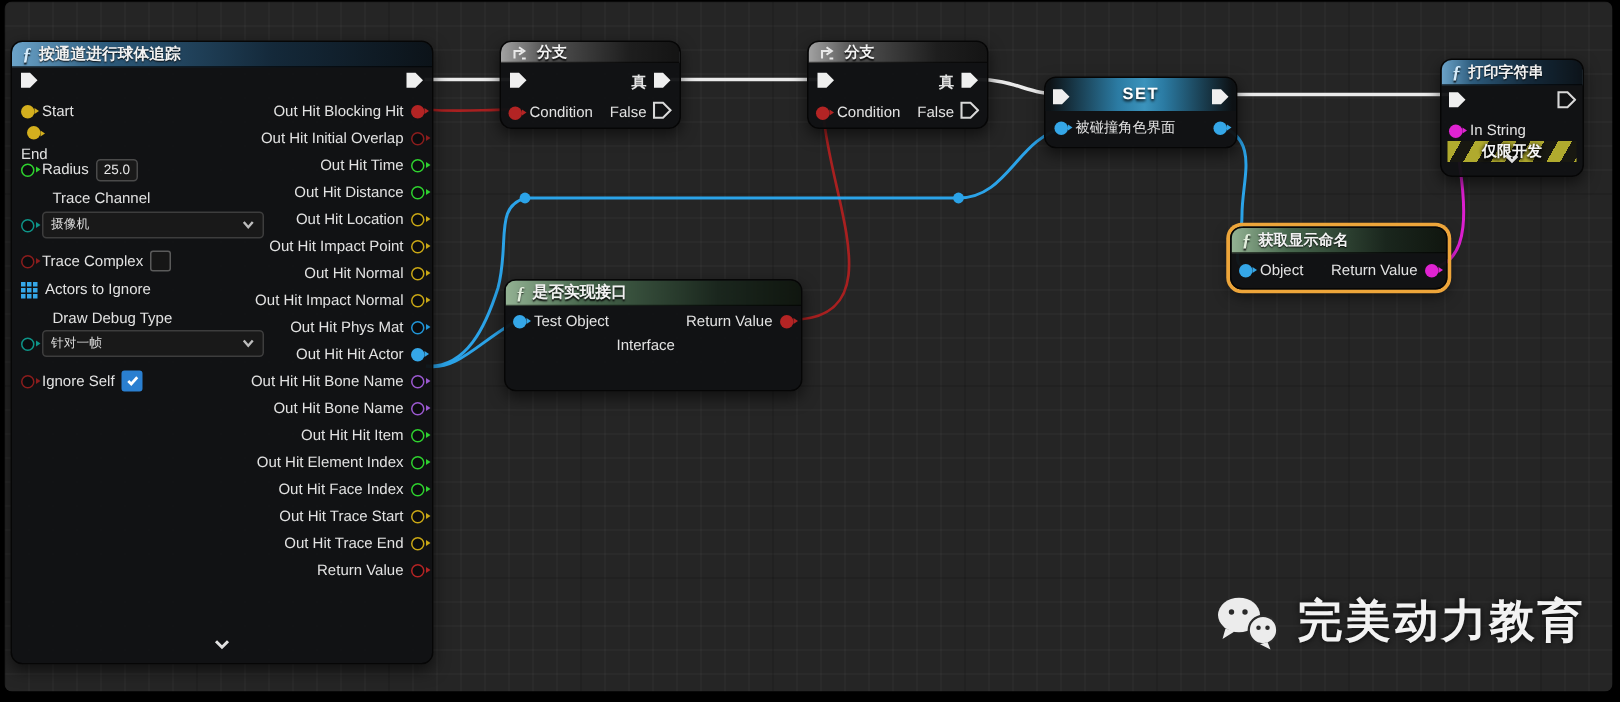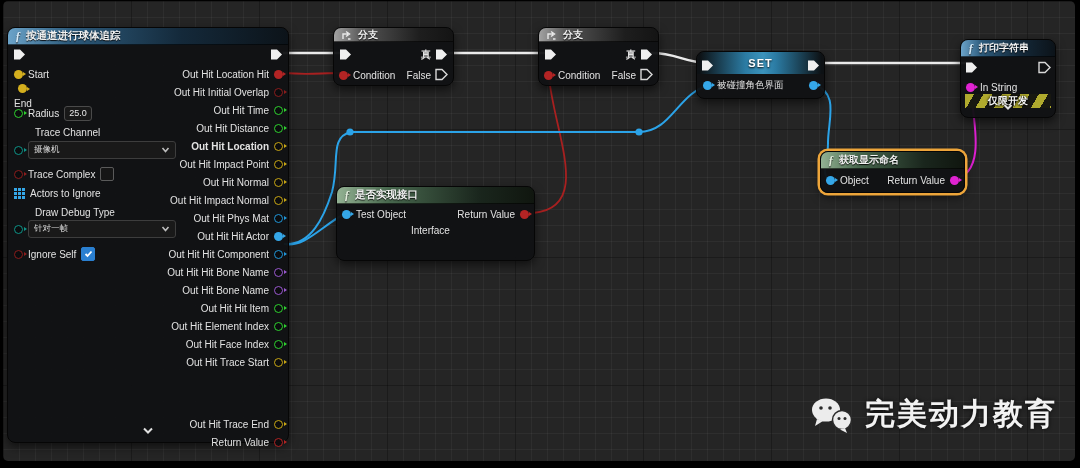--- a/index.html
+++ b/index.html
@@ -160,40 +160,40 @@
         <span class="cb checked">
             <svg width="9" height="8">
               <path d="M1.5,4 L3.5,6 L7.5,1.5" stroke="#fff" stroke-width="1.8" fill="none"></path>
             </svg>
           </span>
       </div>
 
       <div style="position:absolute;right:0;top:37px;width:200px;">
 
           <div class="row right" style="position:relative;padding-right:5px;">
-            <span>Out Hit Location Hit</span>
+            <span>Out Hit Blocking Hit</span>
             <span class="dpin filled" style="--pc: #b32424;"></span>
           </div>
 
           <div class="row right" style="position:relative;padding-right:5px;">
             <span>Out Hit Initial Overlap</span>
             <span class="dpin hollow" style="--pc: #8b1d1d;"></span>
           </div>
 
           <div class="row right" style="position:relative;padding-right:5px;">
             <span>Out Hit Time</span>
             <span class="dpin hollow" style="--pc: #2fd12f;"></span>
           </div>
 
           <div class="row right" style="position:relative;padding-right:5px;">
             <span>Out Hit Distance</span>
             <span class="dpin hollow" style="--pc: #2fd12f;"></span>
           </div>
 
-          <div class="row right" style="position:relative;padding-right:5px;font-weight:bold;">
+          <div class="row right" style="position:relative;padding-right:5px;">
             <span>Out Hit Location</span>
             <span class="dpin hollow" style="--pc: #c9a715;"></span>
           </div>
 
           <div class="row right" style="position:relative;padding-right:5px;">
             <span>Out Hit Impact Point</span>
             <span class="dpin hollow" style="--pc: #c9a715;"></span>
           </div>
 
           <div class="row right" style="position:relative;padding-right:5px;">
@@ -209,24 +209,20 @@
           <div class="row right" style="position:relative;padding-right:5px;text-align:right;">
             <span>Out Hit Phys Mat</span>
             <span class="dpin hollow" style="--pc: #2196d8;"></span>
           </div>
 
           <div class="row right" style="position:relative;padding-right:5px;">
             <span>Out Hit Hit Actor</span>
             <span class="dpin filled" style="--pc: #35a7e8;"></span>
           </div>
 
-          <div class="row right" style="position:relative;padding-right:5px;">
-            <span>Out Hit Hit Component</span>
-            <span class="dpin hollow" style="--pc: #2196d8;"></span>
-          </div>
 
           <div class="row right" style="position:relative;padding-right:5px;">
             <span>Out Hit Hit Bone Name</span>
             <span class="dpin hollow" style="--pc: #9b59d0;"></span>
           </div>
 
           <div class="row right" style="position:relative;padding-right:5px;">
             <span>Out Hit Bone Name</span>
             <span class="dpin hollow" style="--pc: #9b59d0;"></span>
           </div>
@@ -244,21 +240,21 @@
           <div class="row right" style="position:relative;padding-right:5px;">
             <span>Out Hit Face Index</span>
             <span class="dpin hollow" style="--pc: #2fd12f;"></span>
           </div>
 
           <div class="row right" style="position:relative;padding-right:5px;">
             <span>Out Hit Trace Start</span>
             <span class="dpin hollow" style="--pc: #c9a715;"></span>
           </div>
 
-          <div class="row right" style="position:relative;padding-right:5px;margin-top:44px;">
+          <div class="row right" style="position:relative;padding-right:5px;">
             <span>Out Hit Trace End</span>
             <span class="dpin hollow" style="--pc: #c9a715;"></span>
           </div>
 
           <div class="row right" style="position:relative;padding-right:5px;">
             <span>Return Value</span>
             <span class="dpin hollow" style="--pc: #b32424;"></span>
           </div>
         </div>
 

